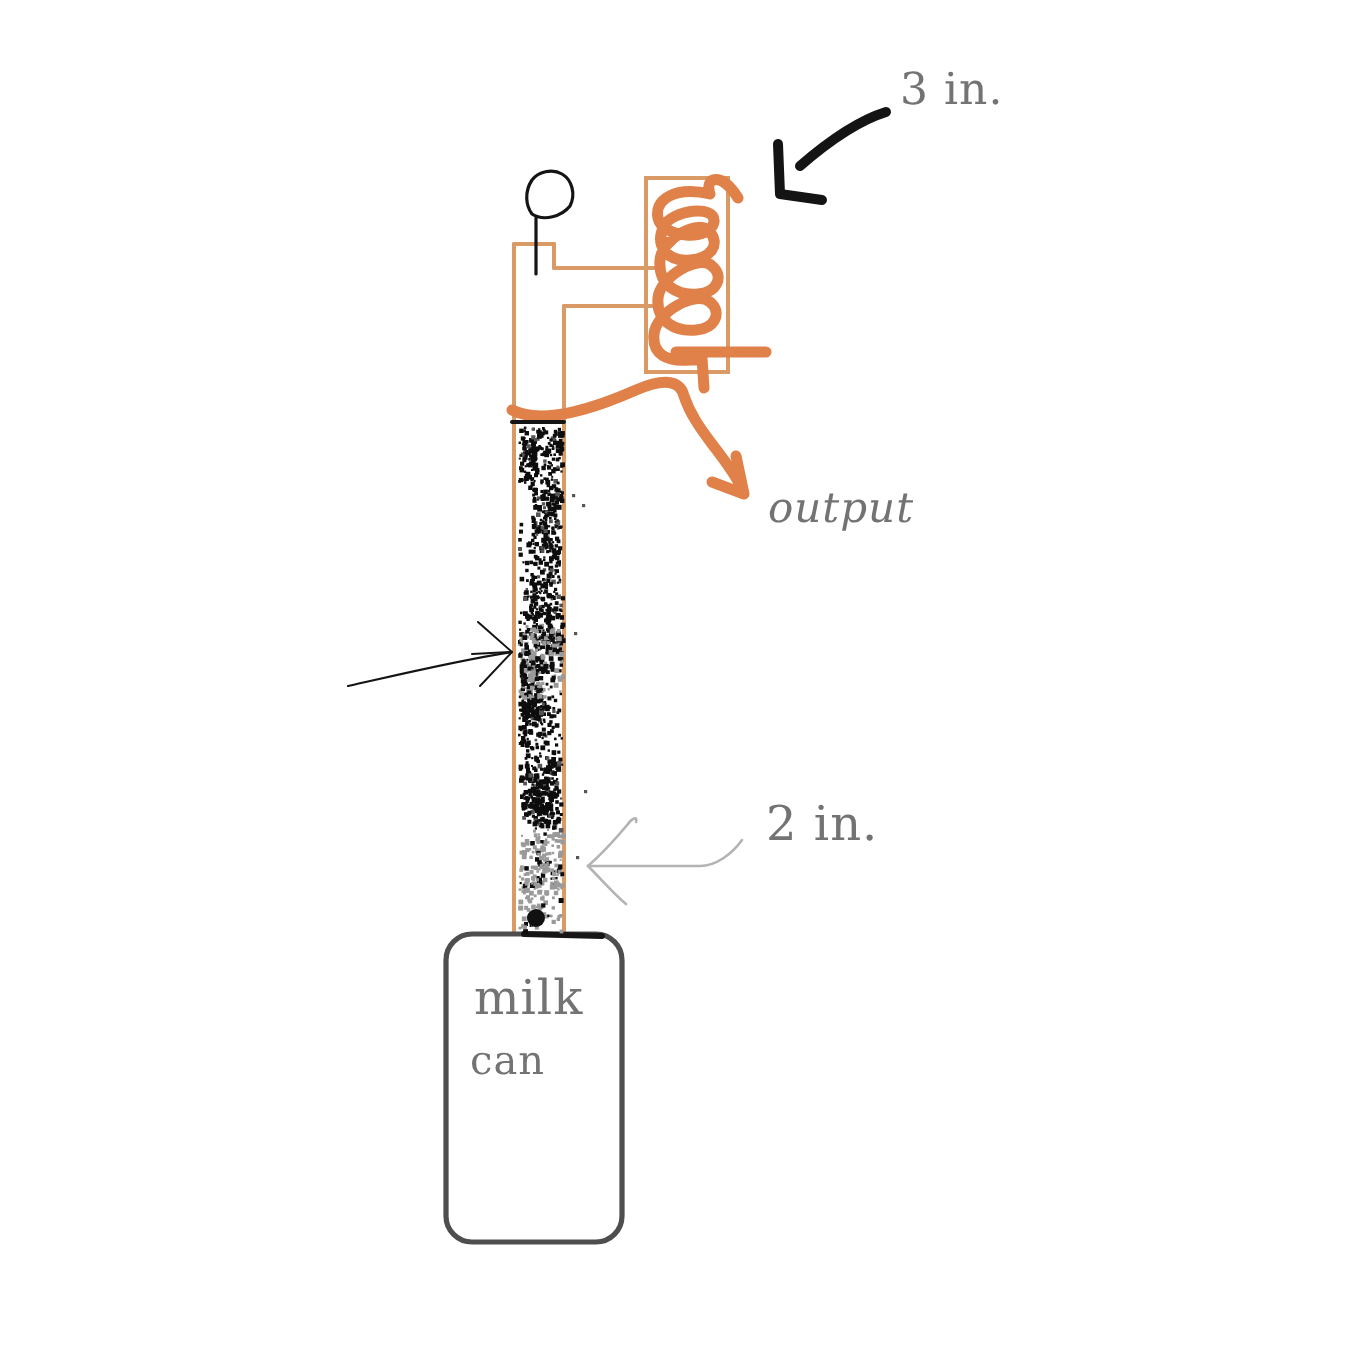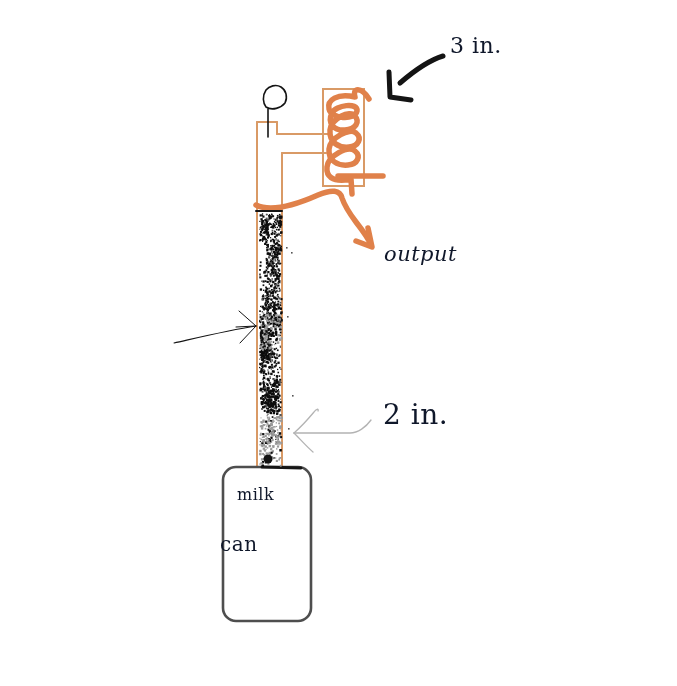--- a/index.html
+++ b/index.html
@@ -6,32 +6,32 @@
   #canvas{
     position:relative;
     width:677px;height:686px;
     background:#ffffff;
     overflow:hidden;
     font-family:"DejaVu Serif", serif;
   }
   #drawing{position:absolute;left:0;top:0;}
   .lbl{
     position:absolute;
-    color:#0f172a;
+    color:#737373;
     font-family:"DejaVu Serif", serif;
     letter-spacing:0.5px;
     white-space:nowrap;
     user-select:none;
   }
   .lbl-3in   {left:450px;top:33px;font-size:22px;}
   .lbl-output{left:384px;top:242px;font-size:21px;font-style:italic;}
   .lbl-rings {left:29px;top:312px;font-size:21px;}
-  .lbl-2in   {left:383px;top:398px;font-size:28px;}
-  .lbl-milk  {left:237px;top:485px;font-size:16px;}
-  .lbl-can   {left:220px;top:518px;font-size:20px;margin-top:14px;}
+  .lbl-2in   {left:383px;top:398px;font-size:24px;}
+  .lbl-milk  {left:237px;top:485px;font-size:24px;}
+  .lbl-can   {left:235px;top:518px;font-size:20px;}
 </style>
 </head>
 <body>
 
 <div id="canvas">
 
   <svg id="drawing" width="677" height="686" viewBox="0 0 677 686">
 
     <g fill="none" stroke="#d99a66" stroke-width="2" stroke-linecap="round">
       <path d="M257,122 L257,467"></path>

